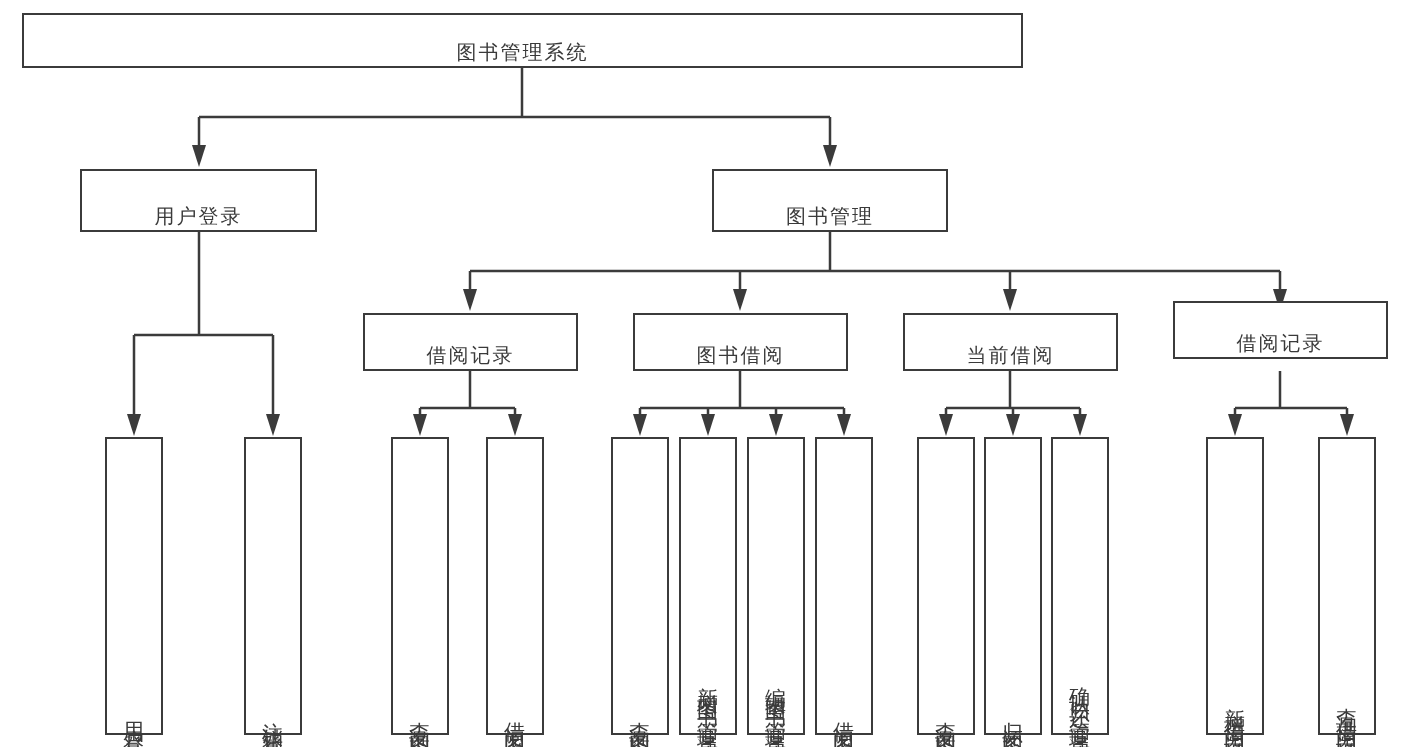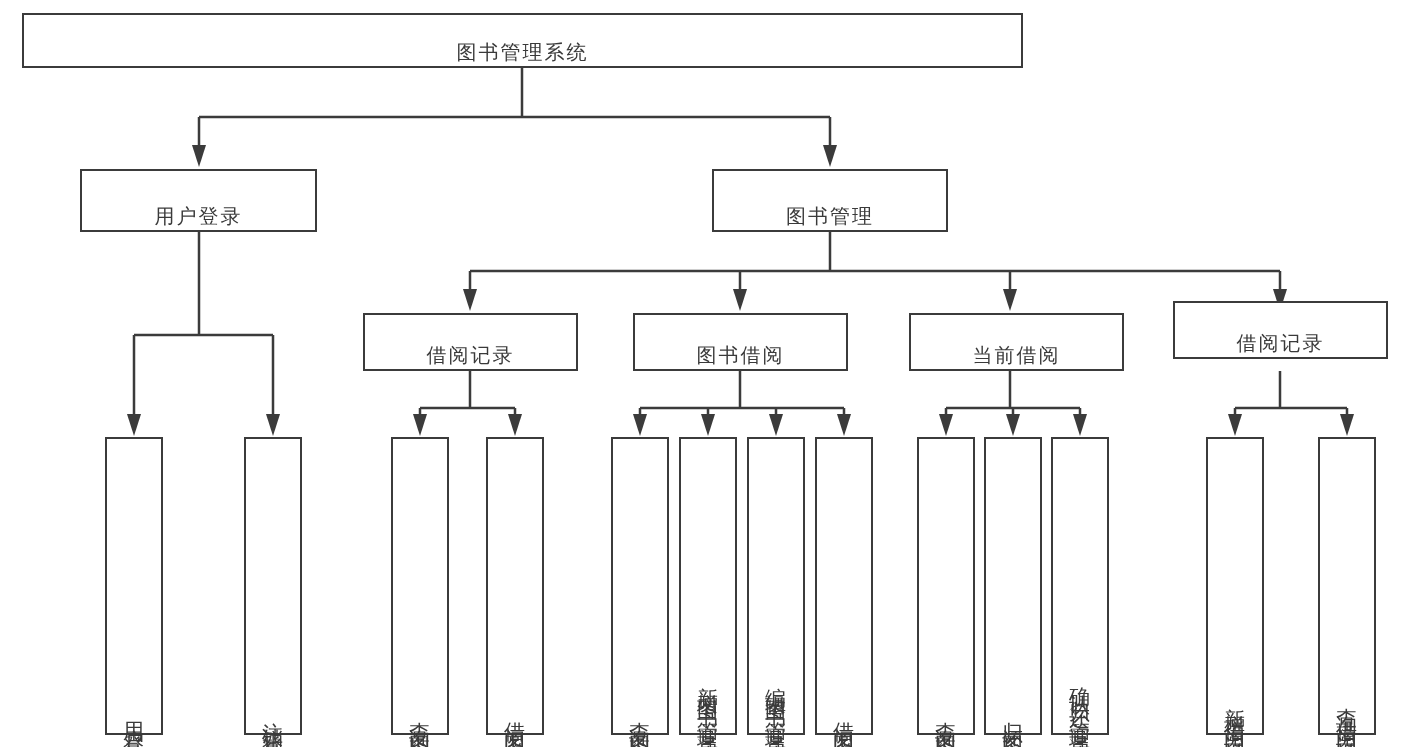--- a/index.html
+++ b/index.html
@@ -111,21 +111,21 @@
   <div class="node h" style="left:712px;top:169px;width:236px;height:63px;">
     <span>图书管理</span>
   </div>
 
   <div class="node h" style="left:363px;top:313px;width:215px;height:58px;">
     <span>借阅记录</span>
   </div>
   <div class="node h" style="left:633px;top:313px;width:215px;height:58px;font-family:Liberation Serif, serif;">
     <span>图书借阅</span>
   </div>
-  <div class="node h" style="left:903px;top:313px;width:215px;height:58px;margin-left:6px;">
+  <div class="node h" style="left:903px;top:313px;width:215px;height:58px;">
     <span>当前借阅</span>
   </div>
   <div class="node h" style="left:1173px;top:301px;width:215px;height:58px;">
     <span>借阅记录</span>
   </div>
 
   <div class="node v" style="left:105px;top:437px;width:58px;height:298px;">
     <span>用户登录</span>
   </div>
   <div class="node v" style="left:244px;top:437px;width:58px;height:298px;">

